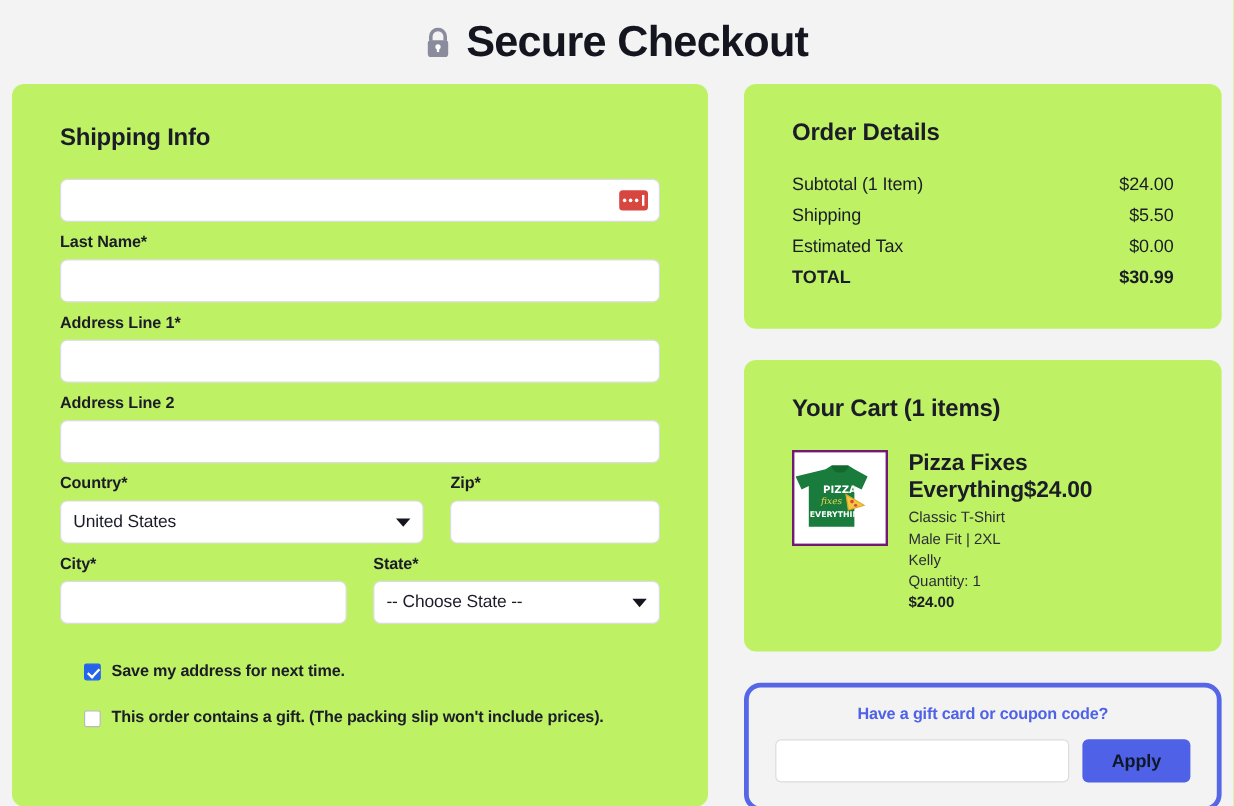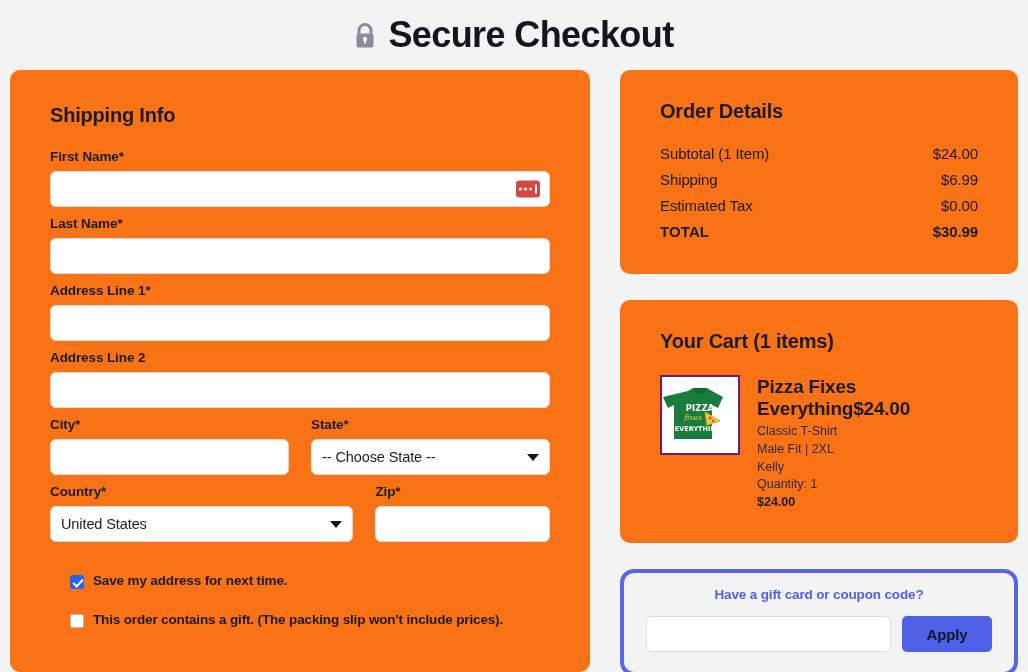--- a/index.html
+++ b/index.html
@@ -43,21 +43,21 @@
   .layout {
     display: flex;
     gap: 30px;
     padding: 0 10px;
     align-items: flex-start;
   }
   .col-left  { width: 580px; }
   .col-right { width: 398px; display: flex; flex-direction: column; gap: 26px; }
 
   .panel {
-    background: #f97316;
+    background: #bef264;
     border-radius: 10px;
   }
 
   
   .shipping-panel {
     padding: 34px 40px 40px 40px;
     min-height: 602px;
   }
   .section-title {
     font-size: 20px;
@@ -283,21 +283,20 @@
 </div>
 
 <div class="layout">
 
   <div class="col-left">
     <div class="panel shipping-panel">
 
       <div class="section-title">Shipping Info</div>
 
       <div class="field">
-        <label class="field-label">First Name*</label>
         <div class="input-wrap">
           <input class="text-input" type="text" value="" style="">
           <span class="autofill-badge">
             <i></i>
               <i></i>
               <i></i>
               <b></b>
           </span>
         </div>
       </div>
@@ -310,48 +309,48 @@
       <div class="field">
         <label class="field-label">Address Line 1*</label>
         <input class="text-input" type="text" value="" style="">
       </div>
 
       <div class="field">
         <label class="field-label">Address Line 2</label>
         <input class="text-input" type="text" value="" style="">
       </div>
 
-      <div class="row row-2">
-        <div class="col-a field">
-          <label class="field-label">City*</label>
-          <input class="text-input" type="text" value="" style="">
-        </div>
-        <div class="col-b field">
-          <label class="field-label">State*</label>
-          <div class="select-wrap">
-            <div class="select-input">-- Choose State --</div>
-            <span class="caret"></span>
-          </div>
-        </div>
-      </div>
-
       <div class="row">
         <div class="col-a field">
           <label class="field-label">Country*</label>
           <div class="select-wrap">
             <div class="select-input">United States</div>
             <span class="caret"></span>
           </div>
         </div>
         <div class="col-b field">
           <label class="field-label">Zip*</label>
           <input class="text-input" type="text" value="" style="">
         </div>
       </div>
 
+      <div class="row row-2">
+        <div class="col-a field">
+          <label class="field-label">City*</label>
+          <input class="text-input" type="text" value="" style="">
+        </div>
+        <div class="col-b field">
+          <label class="field-label">State*</label>
+          <div class="select-wrap">
+            <div class="select-input">-- Choose State --</div>
+            <span class="caret"></span>
+          </div>
+        </div>
+      </div>
+
       <div class="check-row">
         <span class="cbox checked"></span>
         <span class="check-label">Save my address for next time.</span>
       </div>
 
       <div class="check-row second">
         <span class="cbox"></span>
         <span class="check-label">This order contains a gift. (The packing slip won't include prices).</span>
       </div>
 
@@ -364,21 +363,21 @@
       <div class="section-title">Order Details</div>
       <div class="order-rows">
 
         <div class="order-row">
           <span class="o-label">Subtotal (1 Item)</span>
           <span class="o-value">$24.00</span>
         </div>
 
         <div class="order-row">
           <span class="o-label">Shipping</span>
-          <span class="o-value">$6.99</span>
+          <span class="o-value">$5.50</span>
         </div>
 
         <div class="order-row">
           <span class="o-label">Estimated Tax</span>
           <span class="o-value">$0.00</span>
         </div>
 
         <div class="order-row total">
           <span class="o-label">TOTAL</span>
           <span class="o-value">$30.99</span>

